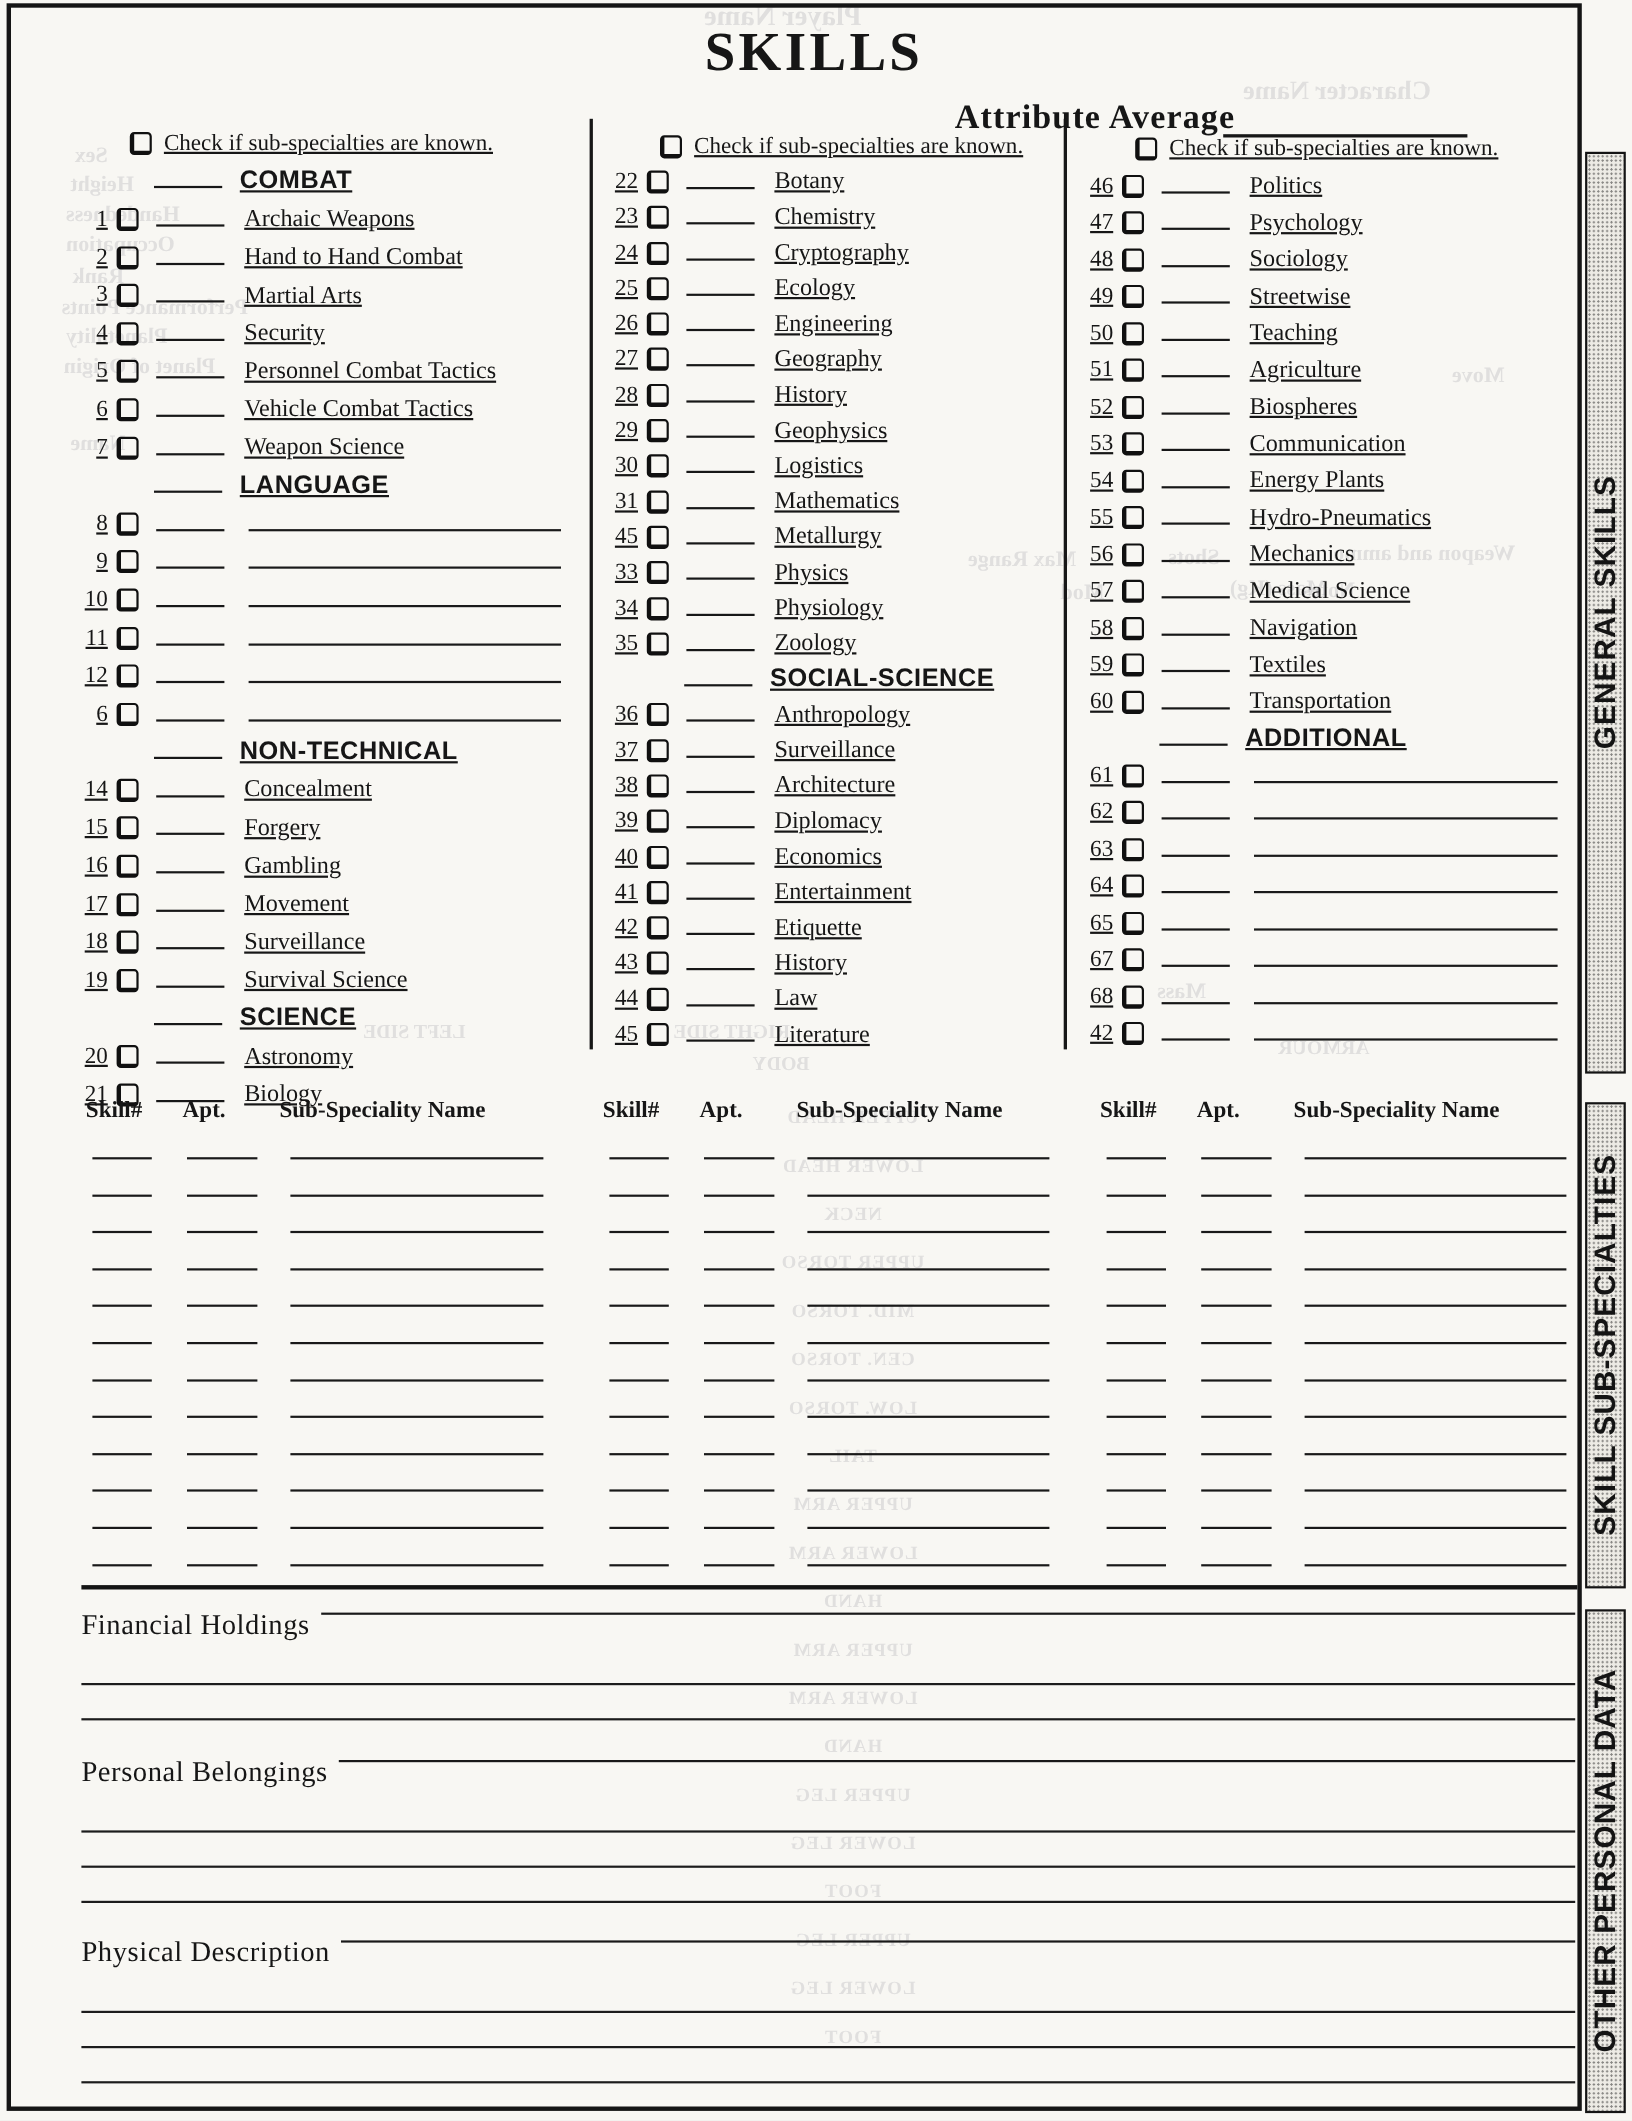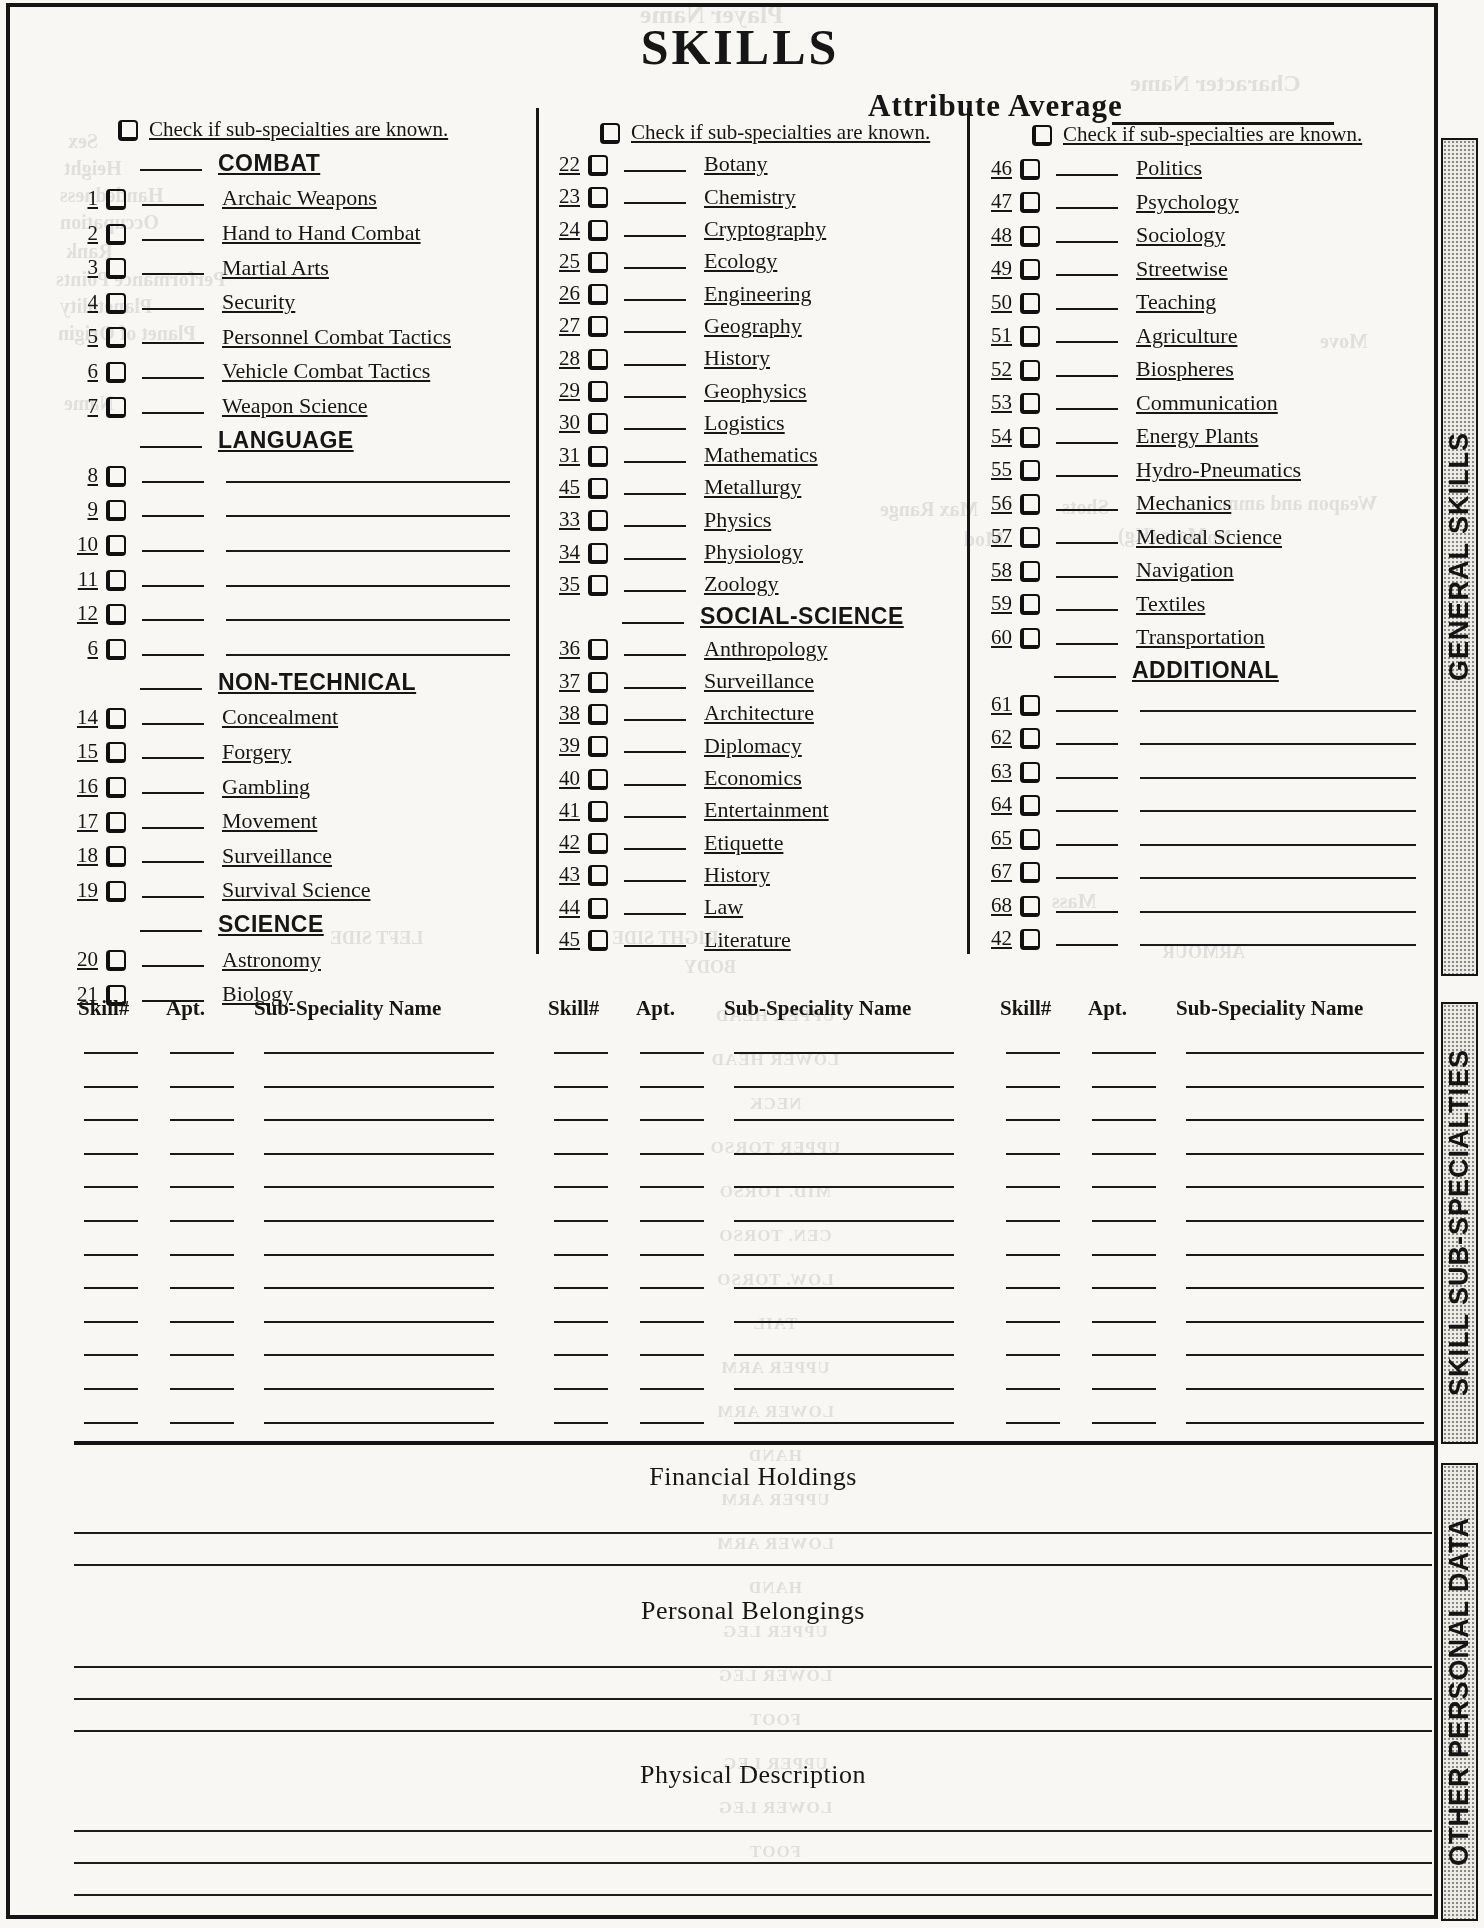--- a/index.html
+++ b/index.html
@@ -35,21 +35,21 @@
   
   .ssg{position:absolute;top:996px;height:452px;}
   .ssh{position:absolute;top:0;font:700 21px "Liberation Serif", serif;white-space:nowrap;}
   .ssrow{position:absolute;left:0;right:0;display:flex;}
   .ss1{width:54px;margin-left:10px;height:2px;border-bottom:2.6px solid #191919;}
   .ss2{width:64px;margin-left:32px;height:2px;border-bottom:2.6px solid #191919;}
   .ss3{flex:1;margin-left:30px;margin-right:10px;height:2px;border-bottom:2.6px solid #191919;}
   .thickrule{position:absolute;left:74px;top:1441px;width:1360px;height:4px;background:#141414;}
   
   .bsec{position:absolute;left:74px;width:1358px;}
-  .blabel-row{display:flex;align-items:center;flex-direction:column;}
+  .blabel-row{display:flex;align-items:flex-start;}
   .blabel{font:26px "Liberation Serif", serif;white-space:nowrap;letter-spacing:.5px;}
   .blabel-line{flex:1;margin-left:10px;height:4px;border-bottom:2.8px solid #191919;}
   .bline{height:0;border-bottom:2.6px solid #1c1c1c;margin-top:30px;}
   .bline.first{margin-top:38px;}
   
   .tab{position:absolute;left:1441px;width:37px;border:2.5px solid #141414;
        background-color:#edebe5;
        background-image:radial-gradient(rgba(35,35,35,.5) 1px, rgba(0,0,0,0) 1.15px);
        background-size:4px 4px;
        display:flex;align-items:center;justify-content:center;box-sizing:border-box;}

